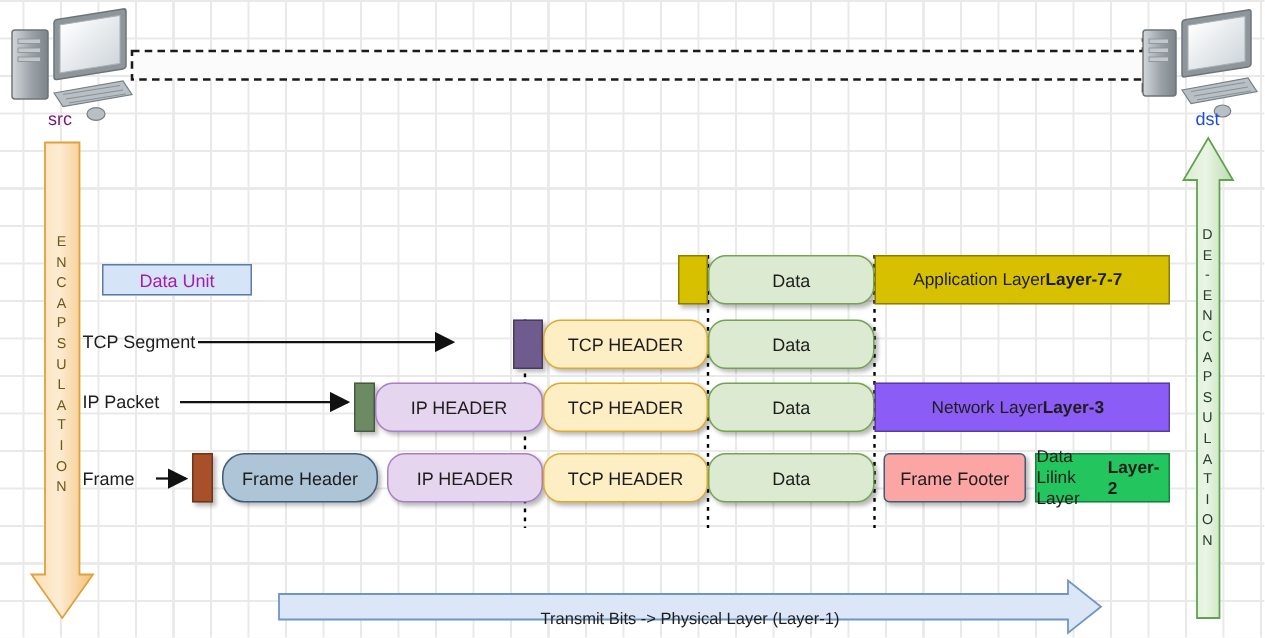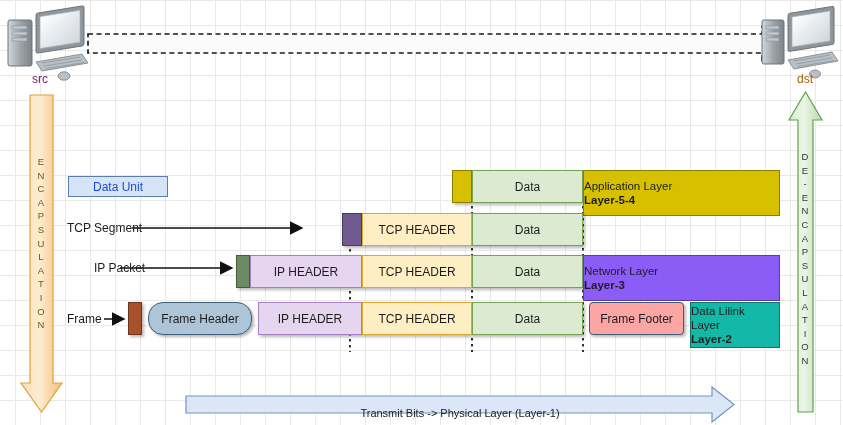--- a/index.html
+++ b/index.html
@@ -21,55 +21,55 @@
       linear-gradient(to bottom,#d8d8d8 1px,transparent 1px);
     background-size:25px 25px,25px 25px,125px 125px,125px 125px;
     background-position:-10px 0px,-10px 0px,-10px 0px,-10px 0px;
     pointer-events:none;
   }
   #canvas{position:absolute;left:0;top:0;width:843px;height:425px;}
   .pc-label{
     position:absolute;font-size:12px;color:#701a75;
     text-align:center;width:60px;
   }
-  .pc-label.dst{color:#a16207;}
+  .pc-label.dst{color:#1d4ed8;}
   .vtext{
     position:absolute;width:22px;text-align:center;
     font-size:9.5px;line-height:13.6px;color:#3a3a3a;
     letter-spacing:0px;
   }
   .vtext.enc{color:#6b5a17;}
   .vtext.dec{color:#26402a;}
 
   
   .row{position:absolute;height:33px;box-sizing:border-box;}
   .seg{
     position:absolute;top:0;height:33px;box-sizing:border-box;
     display:flex;align-items:center;justify-content:center;
-    font-size:12px;color:#1d1d1d;white-space:nowrap;
+    font-size:12px;color:#1d1d1d;white-space:nowrap;border-radius:12px;
   }
   .seg.shadow{box-shadow:2px 2px 3px rgba(0,0,0,.28);}
   .layer-tag{
-    position:absolute;top:0;height:46px;box-sizing:border-box;
-    display:flex;flex-direction:column;align-items:flex-start;
+    position:absolute;top:0;height:33px;box-sizing:border-box;
+    display:flex;align-items:center;
     justify-content:center;padding-right:6px;
     font-size:11.5px;color:#1d1d1d;line-height:14px;
   }
   .layer-tag .ln{font-weight:bold;}
   .lefttab{position:absolute;top:0;height:33px;box-sizing:border-box;}
 
   
   .lbl{
-    position:absolute;font-size:12px;color:#1d1d1d;white-space:nowrap;padding-left:12px;
+    position:absolute;font-size:12px;color:#1d1d1d;white-space:nowrap;
   }
   #data-unit-box{
     position:absolute;left:68px;top:176px;width:100px;height:21px;
     background:#d6e4f7;border:1px solid #5a7ca8;
     display:flex;align-items:center;justify-content:center;
-    font-size:12px;color:#1d4ed8;box-sizing:border-box;
+    font-size:12px;color:#a21caf;box-sizing:border-box;
   }
 
   
   #transmit-label{
     position:absolute;left:186px;top:396px;width:548px;height:34px;
     display:flex;align-items:center;justify-content:center;
     font-size:11px;color:#1d1d1d;pointer-events:none;
   }
 </style>
 </head>
@@ -203,30 +203,30 @@
     <div>L</div>
     <div>A</div>
     <div>T</div>
     <div>I</div>
     <div>O</div>
     <div>N</div>
   </div>
 
 <div id="data-unit-box">Data Unit</div>
 <div class="lbl" style="left:55px;top:221px;">TCP Segment</div>
-<div class="lbl" style="left:55px;top:261px;margin-left:27px;">IP Packet</div>
+<div class="lbl" style="left:55px;top:261px;">IP Packet</div>
 <div class="lbl" style="left:55px;top:312px;">Frame</div>
 
 <div id="stack">
     <div class="row" style="left: 0px; top: 170px; width: 843px;">
       <div class="lefttab" style="left: 452px; width: 20px; background: rgb(214, 192, 0); border: 1px solid rgba(0, 0, 0, 0.35); box-shadow: rgba(0, 0, 0, 0.28) 2px 2px 3px;"></div>
       <div class="seg shadow" style="left: 472px; width: 111px; background: rgb(220, 234, 210); border: 1px solid rgb(116, 163, 83);">Data</div>
       <div class="layer-tag shadow" style="left: 583px; width: 197px; background: rgb(214, 192, 0); border: 1px solid rgba(0, 0, 0, 0.35);">
         <div>Application Layer</div>
-        <div class="ln">Layer-5-4</div>
+        <div class="ln">Layer-7-7</div>
       </div>
     </div>
     <div class="row" style="left: 0px; top: 213px; width: 843px;">
       <div class="lefttab" style="left: 342px; width: 20px; background: rgb(111, 91, 142); border: 1px solid rgba(0, 0, 0, 0.35); box-shadow: rgba(0, 0, 0, 0.28) 2px 2px 3px;"></div>
       <div class="seg shadow" style="left: 362px; width: 110px; background: rgb(253, 238, 196); border: 1px solid rgb(224, 169, 46);">TCP HEADER</div>
       <div class="seg shadow" style="left: 472px; width: 111px; background: rgb(220, 234, 210); border: 1px solid rgb(116, 163, 83);">Data</div>
     </div>
     <div class="row" style="left: 0px; top: 255px; width: 843px;">
       <div class="lefttab" style="left: 236px; width: 14px; background: rgb(109, 139, 98); border: 1px solid rgba(0, 0, 0, 0.35); box-shadow: rgba(0, 0, 0, 0.28) 2px 2px 3px;"></div>
       <div class="seg shadow" style="left: 250px; width: 112px; background: rgb(230, 213, 238); border: 1px solid rgb(169, 127, 196);">IP HEADER</div>
@@ -237,20 +237,20 @@
         <div class="ln">Layer-3</div>
       </div>
     </div>
     <div class="row" style="left: 0px; top: 302px; width: 843px;">
       <div class="lefttab" style="left: 128px; width: 14px; background: rgb(168, 80, 42); border: 1px solid rgba(0, 0, 0, 0.35); box-shadow: rgba(0, 0, 0, 0.28) 2px 2px 3px;"></div>
       <div class="seg shadow" style="left: 148px; width: 104px; background: rgb(173, 197, 214); border: 1.5px solid rgb(63, 93, 121); border-radius: 15px;">Frame Header</div>
       <div class="seg shadow" style="left: 258px; width: 104px; background: rgb(230, 213, 238); border: 1px solid rgb(169, 127, 196);">IP HEADER</div>
       <div class="seg shadow" style="left: 362px; width: 110px; background: rgb(253, 238, 196); border: 1px solid rgb(224, 169, 46);">TCP HEADER</div>
       <div class="seg shadow" style="left: 472px; width: 111px; background: rgb(220, 234, 210); border: 1px solid rgb(116, 163, 83);">Data</div>
       <div class="seg shadow" style="left: 589px; width: 95px; background: #fca5a5; border: 1.5px solid rgb(63, 93, 121); border-radius: 4px;">Frame Footer</div>
-      <div class="layer-tag shadow" style="left: 690px; width: 90px; background: #14b8a6; border: 1px solid rgba(0, 0, 0, 0.35);">
+      <div class="layer-tag shadow" style="left: 690px; width: 90px; background: #22c55e; border: 1px solid rgba(0, 0, 0, 0.35);">
         <div>Data Lilink Layer</div>
         <div class="ln">Layer-2</div>
       </div>
     </div>
   </div>
 
 <div id="transmit-label">Transmit Bits -&gt; Physical Layer (Layer-1)</div>
 
 </body></html>

